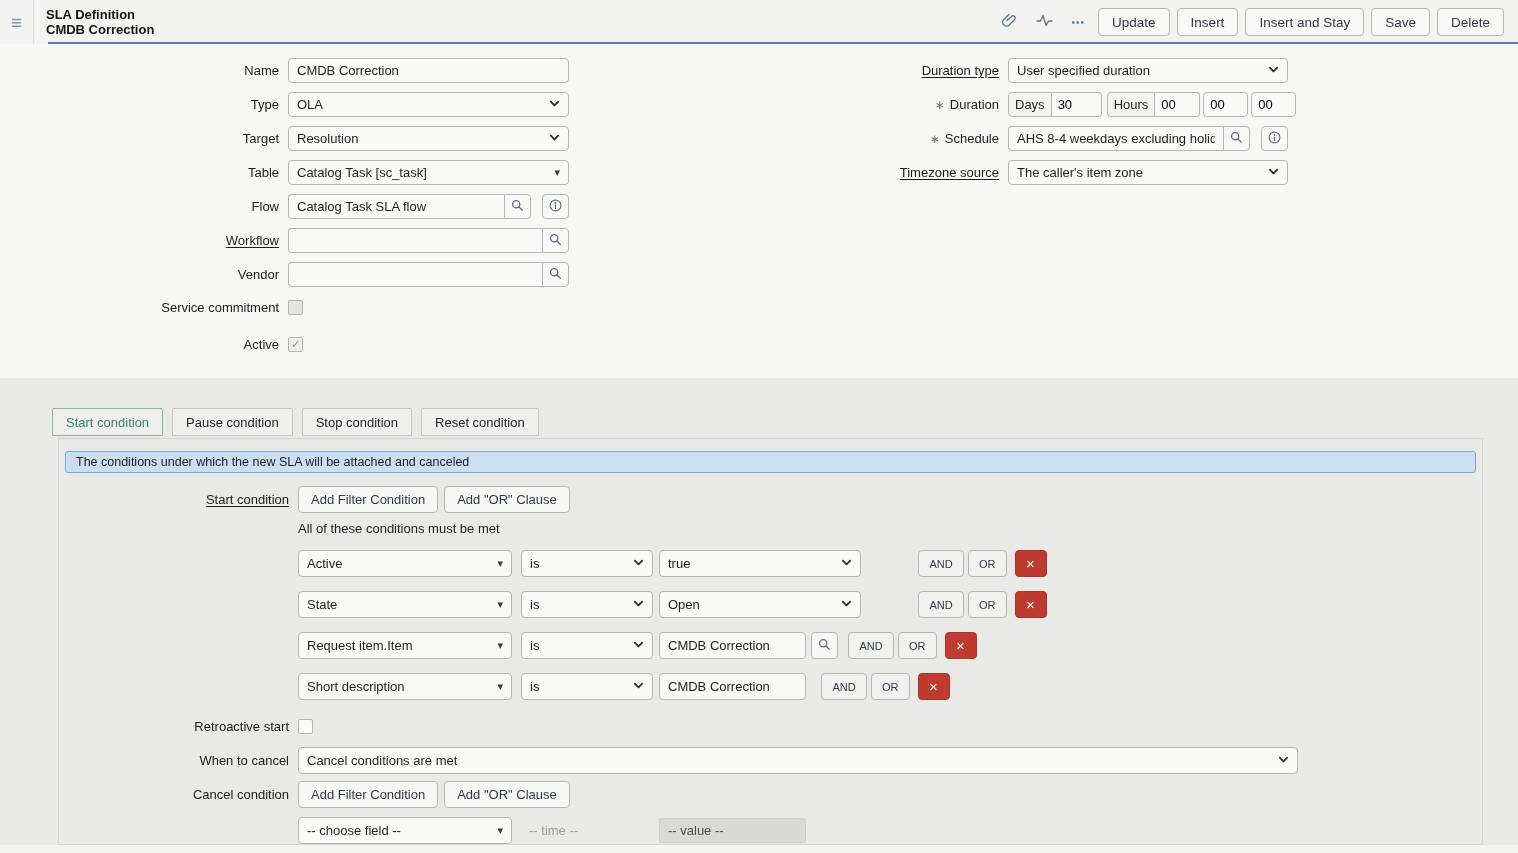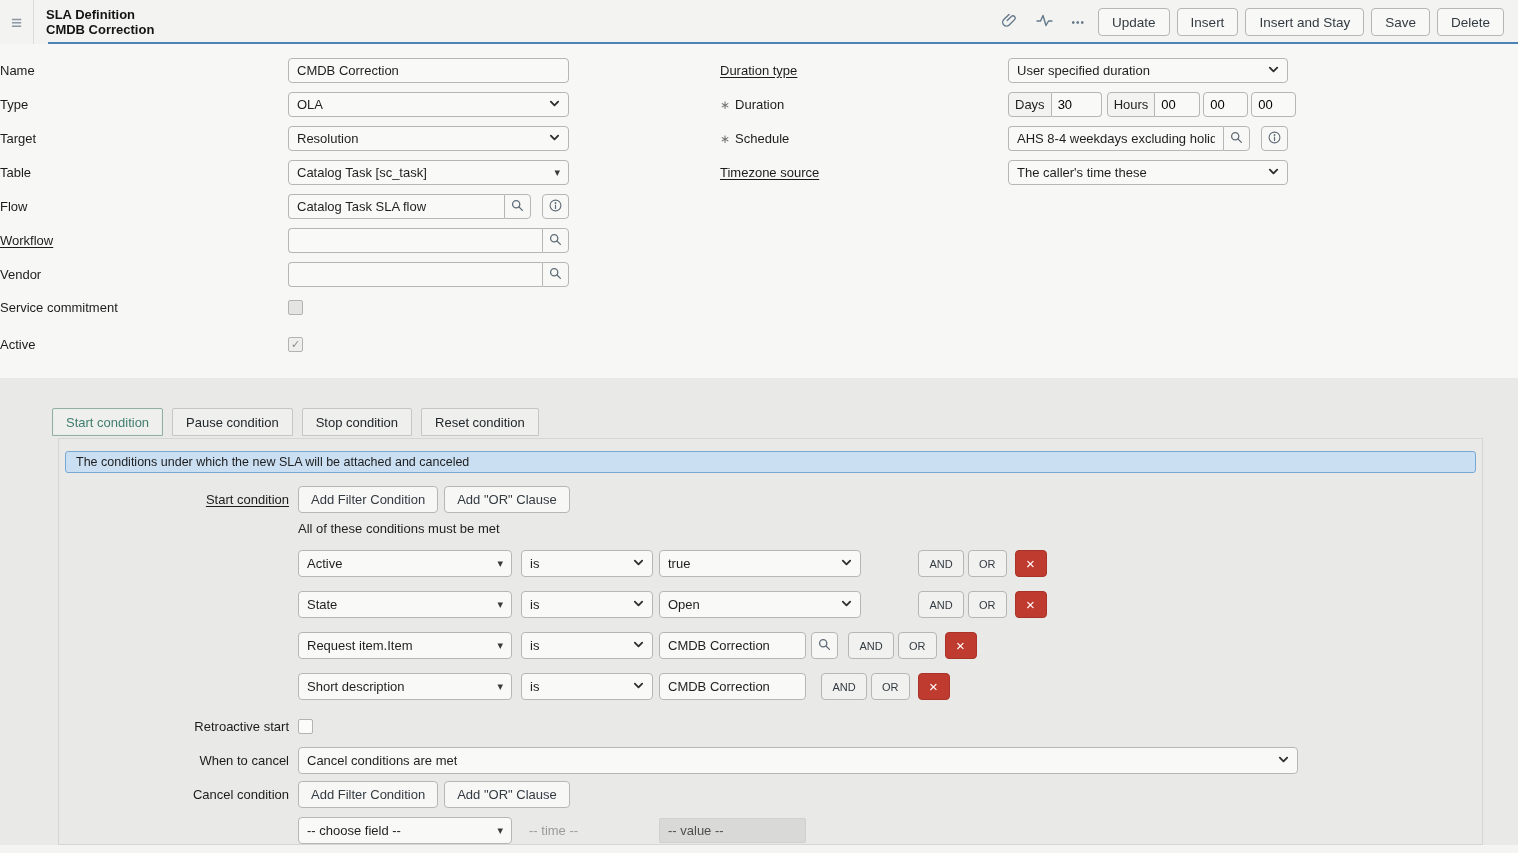--- a/index.html
+++ b/index.html
@@ -17,21 +17,21 @@
   .icon-btn { background:none; border:none; padding:4px 6px; cursor:pointer; color:#64798a; display:flex; align-items:center; }
   .more-glyph { font-size:10px; letter-spacing:1px; color:#64798a; }
   .btn { height:28px; padding:0 13px; font-family:"Liberation Sans",sans-serif; font-size:13.5px; color:#333b42; background:#f8f8f6; border:1px solid #b6b6b3; border-radius:4px; cursor:pointer; }
 
   
   .form-area { position:absolute; top:44px; left:0; right:0; height:334px; background:#f7f7f5; }
   .col { position:absolute; top:14px; }
   .col-left { left:0; }
   .col-right { left:720px; }
   .frow { display:flex; align-items:center; margin-bottom:9px; }
-  .lbl { width:279px; padding-right:0; font-size:13px; color:#1c1c1c; flex:none; }
+  .lbl { width:279px; padding-right:0; text-align:right; font-size:13px; color:#1c1c1c; flex:none; }
   .lbl.u { text-decoration:underline; text-underline-offset:2px; cursor:pointer; }
   .fwrap { margin-left:9px; width:281px; display:flex; align-items:center; }
   .col-right .fwrap { width:280px; }
   .req { color:#6f6f6d; font-size:12px; margin-right:5px; }
 
   .fld, .inp { height:25px; border:1px solid #b6b6b3; border-radius:4px; background:#f9f9f7; font-family:"Liberation Sans",sans-serif; font-size:13px; color:#1f1f1f; }
   .inp { width:100%; padding:0 8px; }
   .sel { width:100%; display:flex; align-items:center; justify-content:space-between; padding:0 8px; cursor:pointer; }
   .sel .sel-txt { overflow:hidden; white-space:nowrap; }
   .tri { font-size:11px; color:#3a3a3a; line-height:1; margin-left:6px; }
@@ -274,21 +274,21 @@
                   <circle cx="6.5" cy="4" r="0.9" fill="#5f6c77"></circle>
                   <path d="M6.5 6v3.4" stroke="#5f6c77" stroke-width="1.2" stroke-linecap="round"></path>
                 </svg></span>
             </button>
         </span>
       </div>
       <div class="frow">
         <span class="lbl u">Timezone source</span>
         <span class="fwrap">
             <span class="fld sel">
-              <span class="sel-txt">The caller's time these</span>
+              <span class="sel-txt">The caller's item zone</span>
               <span class="chev"><svg width="11" height="11" viewBox="0 0 12 12">
                   <path d="M2 4l4 4 4-4" fill="none" stroke="#2e2e2e" stroke-width="2" stroke-linecap="round" stroke-linejoin="round"></path>
                 </svg></span>
             </span>
           </span>
       </div>
     </div>
   </section>
 
   <section class="lower">

